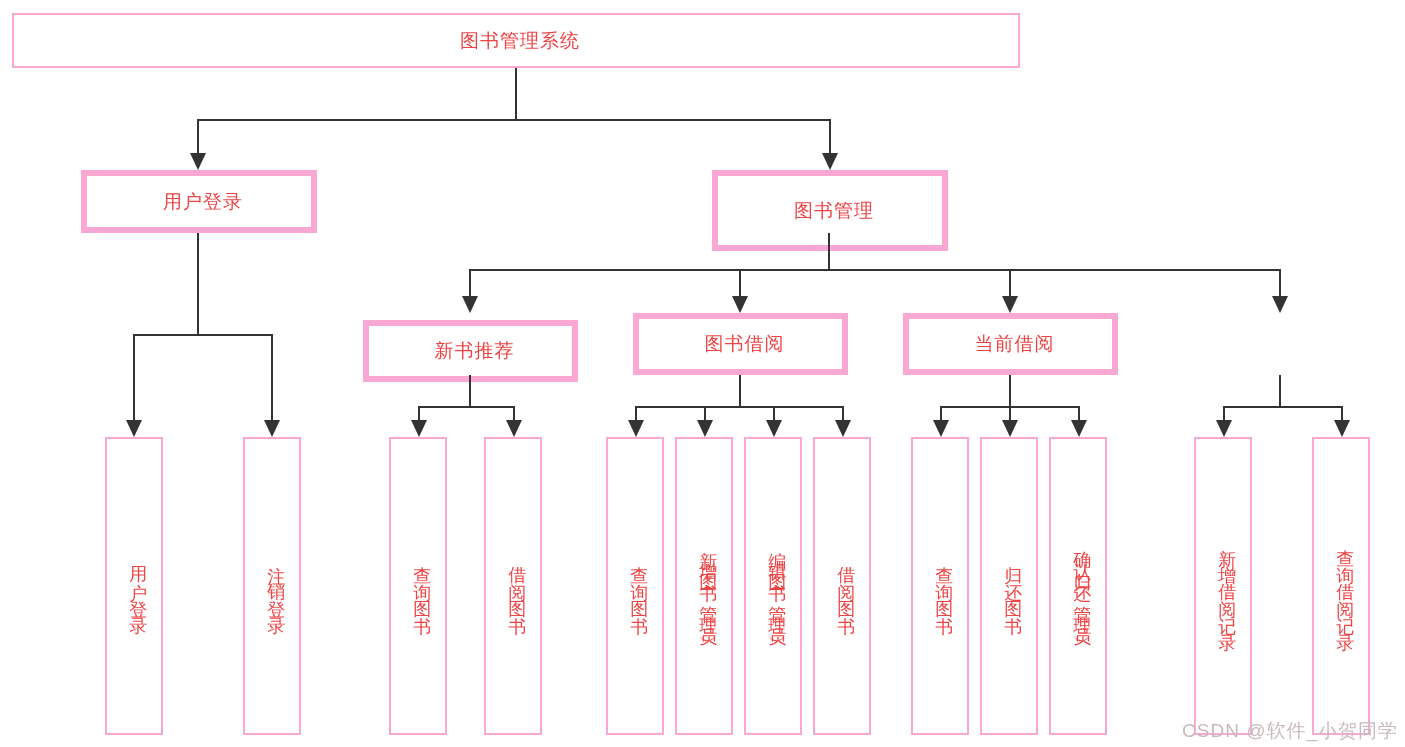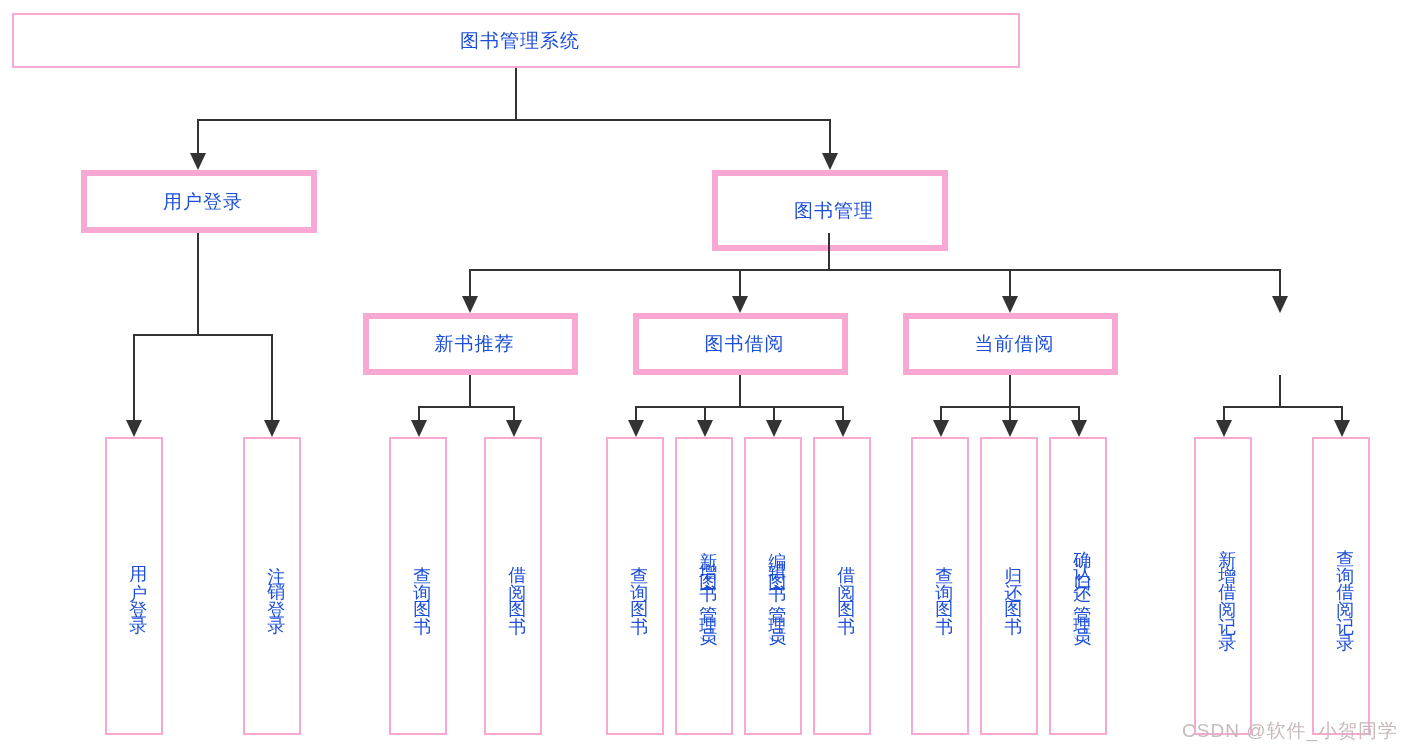--- a/index.html
+++ b/index.html
@@ -14,21 +14,21 @@
   .box {
     position:absolute;
     background:#ffffff;
     border:6px solid #f9a8d4;
     box-sizing:border-box;
     display:flex;
     align-items:center;
     justify-content:center;
     font-size:19px;
     letter-spacing:1px;
-    color:#1d4ed8;
+    color:#ef4444;
     padding-left:8px;
   }
   .root-box { border-width:2px; font-size:19px; }
   .leaf { border-width:2px; }
   .leaf > span {
     writing-mode:vertical-rl;
     text-orientation:mixed;
     font-size:18px;
     line-height:1.15;
     letter-spacing:17px;
@@ -88,21 +88,21 @@
   <div class="hline" style="left:469px; top:269px; width:812px;"></div>
   <div class="vline" style="left:469px; top:269px; height:29px;"></div>
   <div class="arrow" style="left:462px; top:296px;"></div>
   <div class="vline" style="left:739px; top:269px; height:29px;"></div>
   <div class="arrow" style="left:732px; top:296px;"></div>
   <div class="vline" style="left:1009px; top:269px; height:29px;"></div>
   <div class="arrow" style="left:1002px; top:296px;"></div>
   <div class="vline" style="left:1279px; top:269px; height:29px;"></div>
   <div class="arrow" style="left:1272px; top:296px;"></div>
 
-  <div class="box" style="left:363px; top:313px; width:215px; height:62px;">
+  <div class="box" style="left:363px; top:320px; width:215px; height:62px;">
     <span>新书推荐</span>
   </div>
   <div class="box" style="left:633px; top:313px; width:215px; height:62px;">
     <span>图书借阅</span>
   </div>
   <div class="box" style="left:903px; top:313px; width:215px; height:62px;">
     <span>当前借阅</span>
   </div>
 
   <div class="vline" style="left:469px; top:375px; height:32px;"></div>

